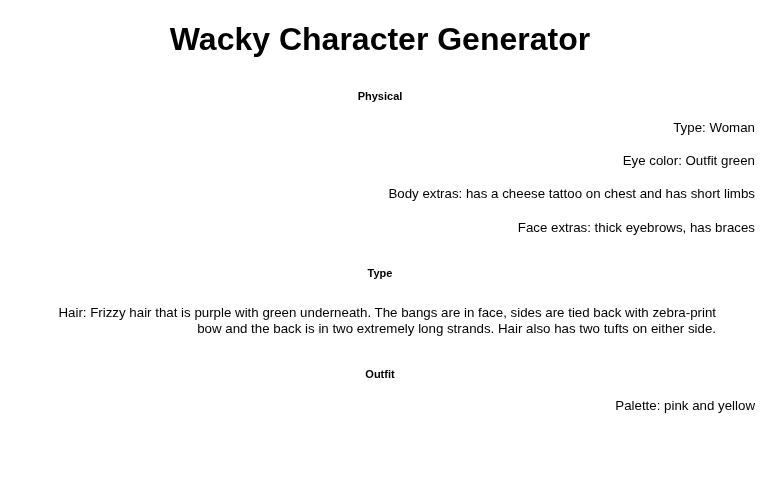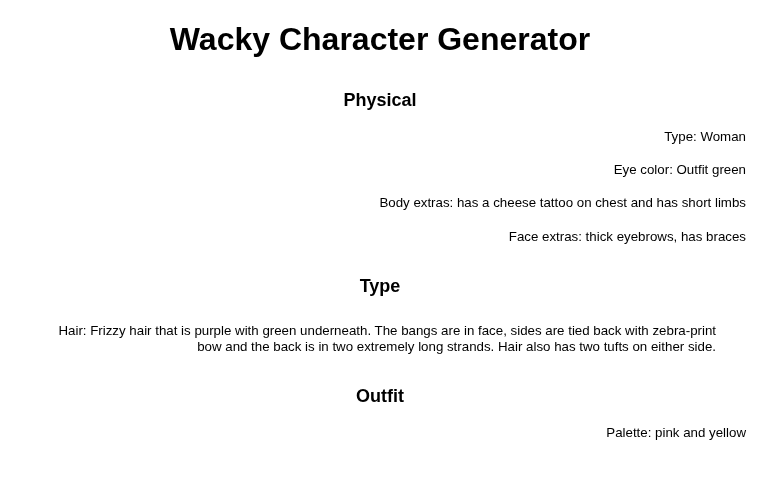--- a/index.html
+++ b/index.html
@@ -10,40 +10,40 @@
   body {
     width: 768px;
     height: 480px;
     overflow: hidden;
     font-family: "Liberation Sans", sans-serif;
     color: #000000;
   }
   .page {
     width: 760px;
     box-sizing: border-box;
-    padding: 0 14px;
+    padding: 0 5px;
   }
   h1.title {
     text-align: center;
     font-size: 32px;
     font-weight: bold;
     line-height: 1.15;
     margin: 21px 0 0 0;
     letter-spacing: 0px;
   }
   .subtitle {
     text-align: center;
     font-style: italic;
     font-size: 13.3px;
     margin: 41px 0 0 0;
   }
   .section-head {
     text-align: center;
     font-weight: bold;
-    font-size: 18px;
+    font-size: 11px;
     margin: 32px 0 0 0;
   }
   .line {
     text-align: right;
     font-size: 13.3px;
     margin: 18px 0 0 0;
     line-height: 1.15;
   }
   .line.wrap {
     margin: 26px auto 0 auto;

